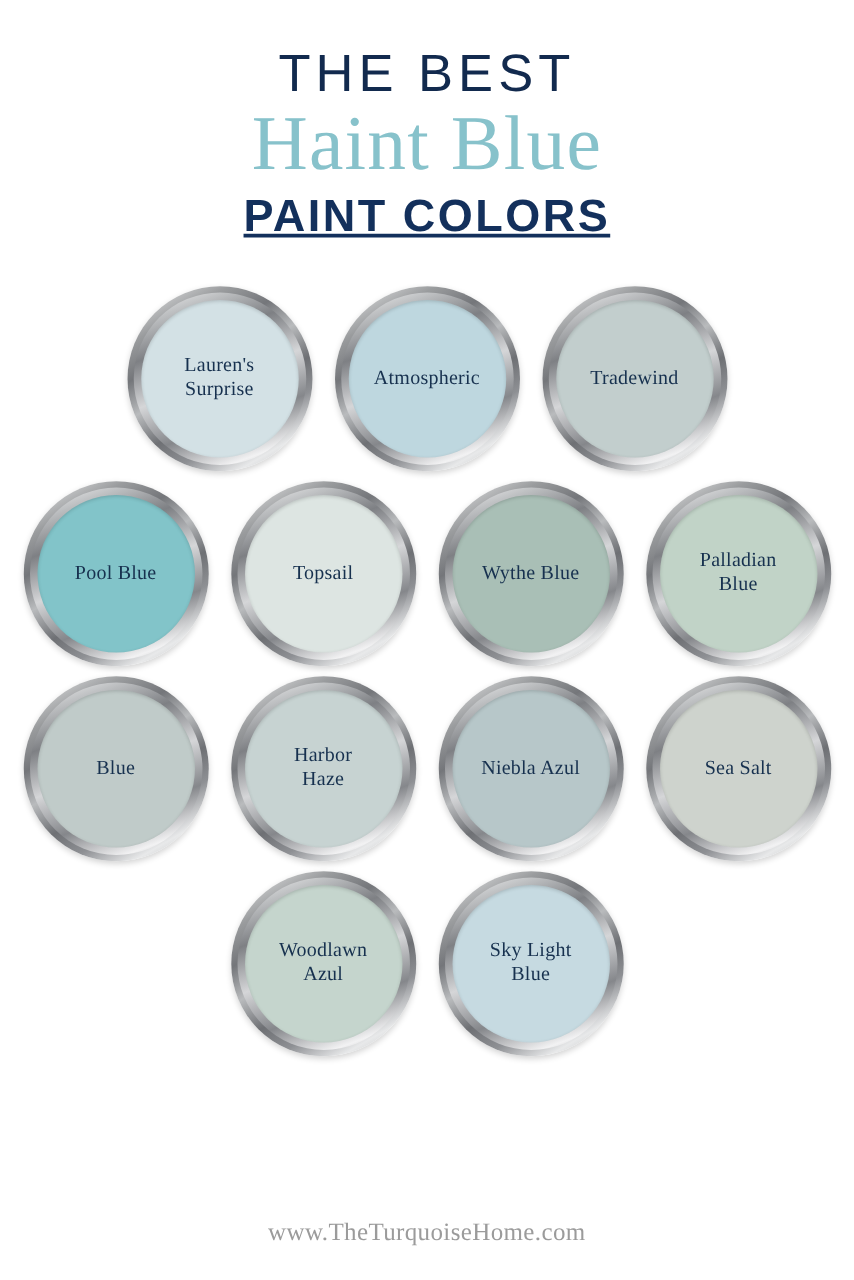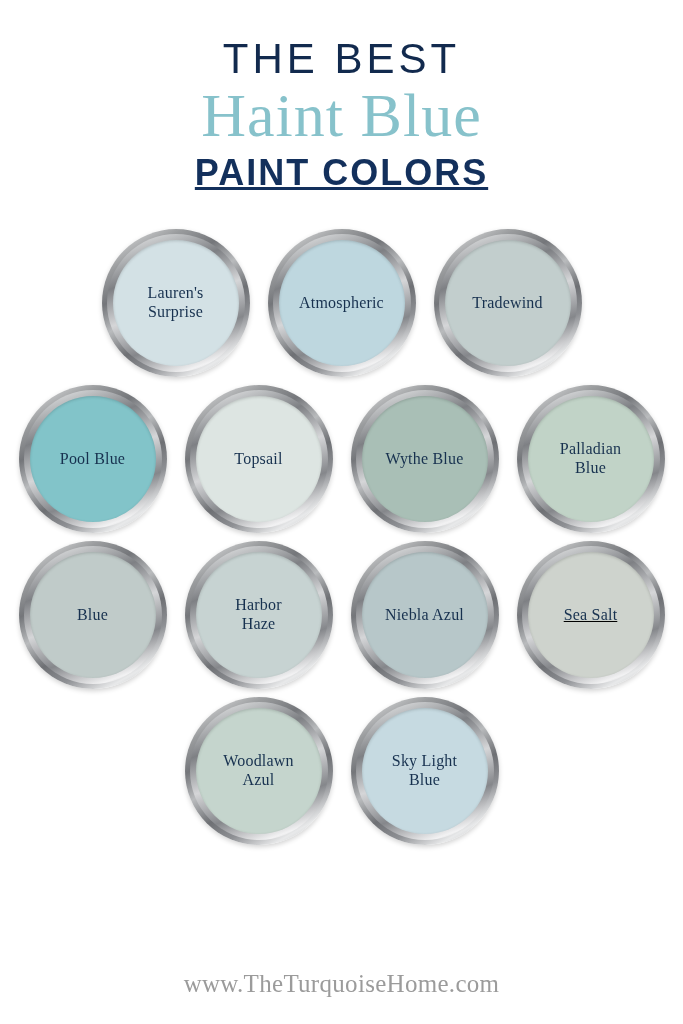--- a/index.html
+++ b/index.html
@@ -129,21 +129,21 @@
 
   
   .footer{
     position:absolute;
     left:0;right:0;
     bottom:26px;
     text-align:center;
   }
   .footer-url{
     font-family:"Liberation Serif", serif;
-    font-size:25px;
+    font-size:20px;
     color:#9b9b9b;
     letter-spacing:0.3px;
   }
 </style>
 </head>
 <body>
 
 <div class="poster">
 
   <div class="header">
@@ -205,21 +205,21 @@
             <span class="can-label">Harbor
 Haze</span>
           </div>
         </div>
         <div class="can">
           <div class="paint" style="background: rgb(183, 199, 201);">
             <span class="can-label">Niebla Azul</span>
           </div>
         </div>
         <div class="can">
-          <div class="paint" style="background: rgb(206, 211, 205); text-decoration: underline;">
+          <div class="paint" style="background: rgb(206, 211, 205);">
             <span class="can-label">Sea Salt</span>
           </div>
         </div>
       </div>
       <div class="row">
         <div class="can">
           <div class="paint" style="background: rgb(197, 213, 205);">
             <span class="can-label">Woodlawn
 Azul</span>
           </div>

